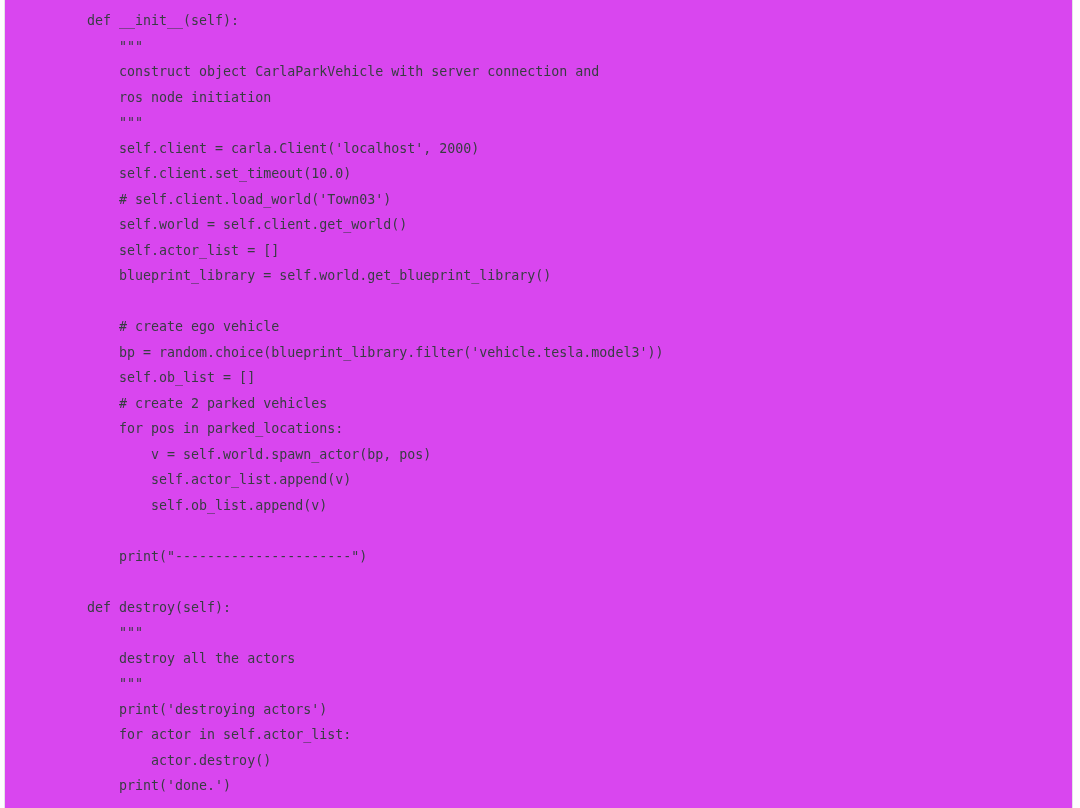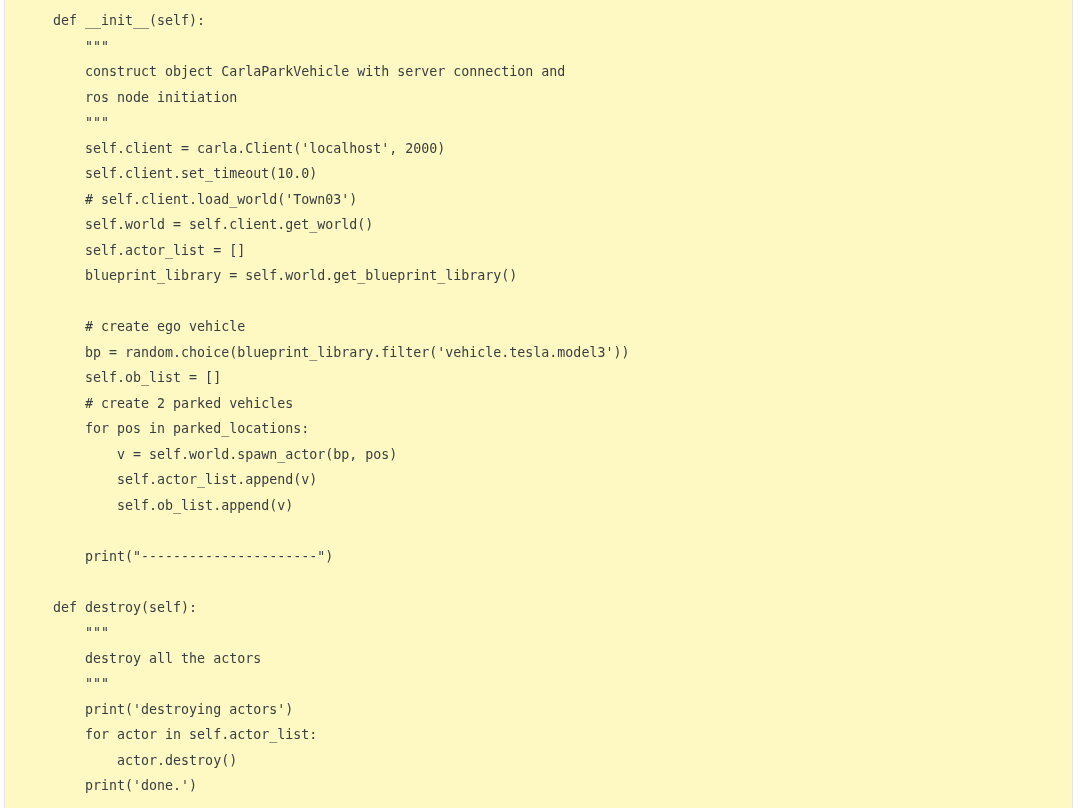--- a/index.html
+++ b/index.html
@@ -8,24 +8,25 @@
     width: 1080px;
     height: 808px;
     overflow: hidden;
     background: #fefefe;
   }
   .code-wrap {
     box-sizing: border-box;
     margin-left: 4px;
     width: 1069px;
     height: 808px;
-    background: #fef9c3;
+    background: #d946ef;
     border-left: 1px solid #e3e5e6;
     border-right: 1px solid #e3e5e6;
     overflow: hidden;
+    padding-left: 34px;
   }
   pre.code {
     margin: 0;
     padding: 8px 10px 10px 16px;
     font-family: "DejaVu Sans Mono", "Liberation Mono", monospace;
     font-size: 13.3px;
     line-height: 25.5px;
     color: #383d42;
     white-space: pre;
     tab-size: 4;

